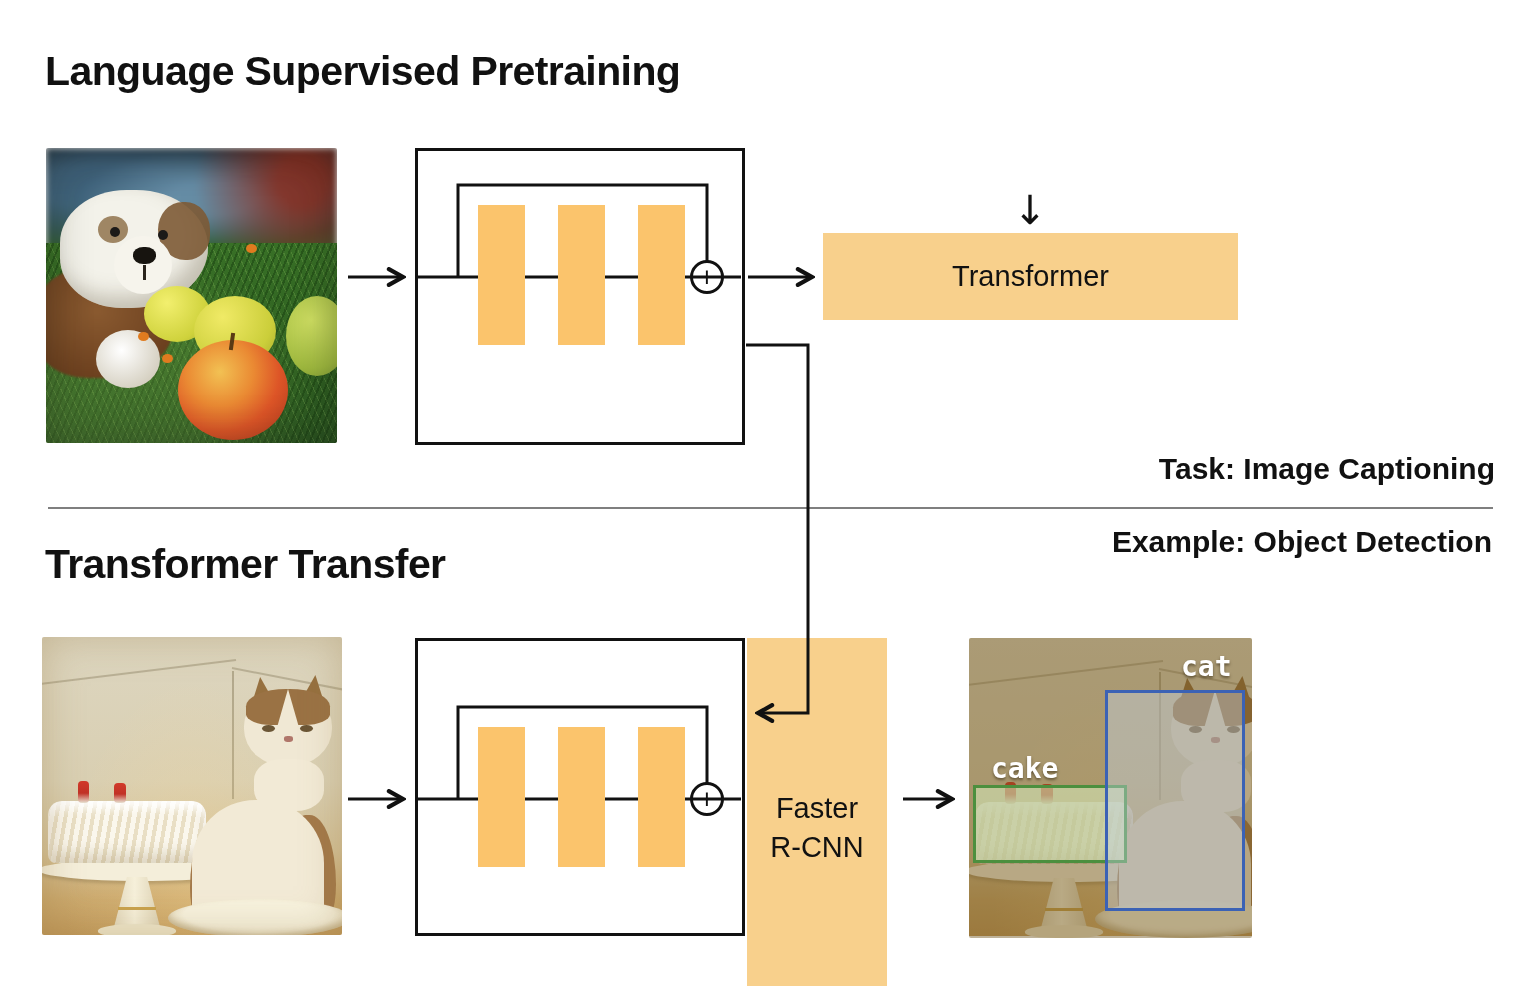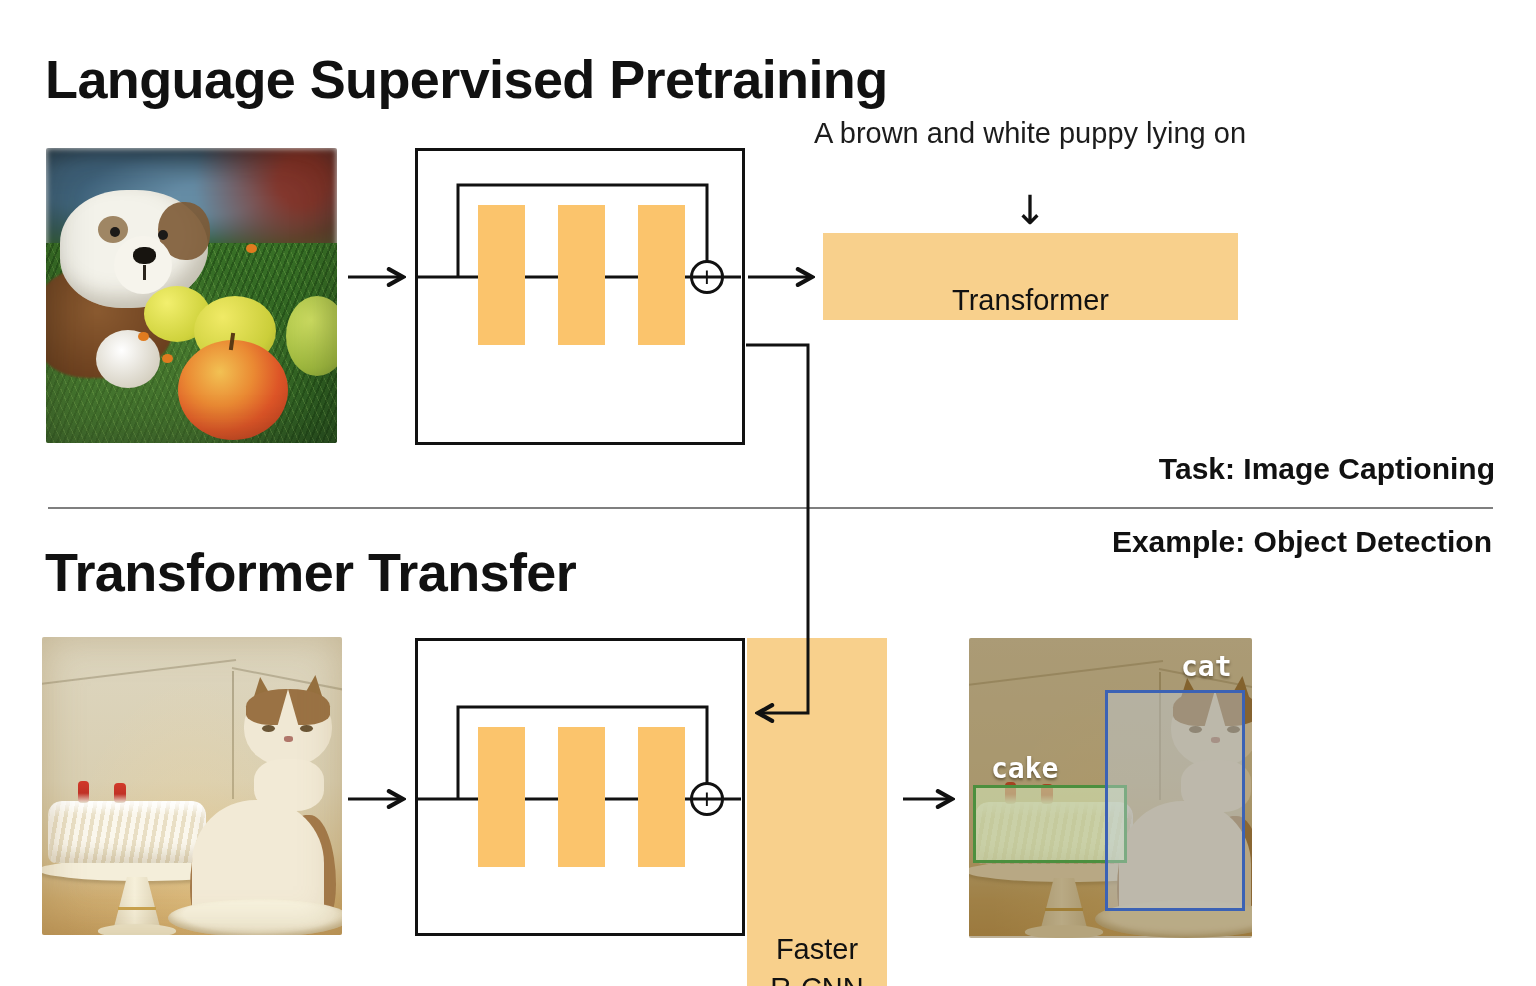--- a/index.html
+++ b/index.html
@@ -5,32 +5,32 @@
   :root{
     --bar:#fbc46c; --panel:#f8d08c; --line:#111111; --divider:#7f7f7f;
   }
   html,body{margin:0;padding:0;background:#ffffff;}
   .canvas{
     position:relative; width:1536px; height:986px; background:#fff;
     font-family:"Liberation Sans", sans-serif; color:#111; overflow:hidden;
   }
   .abs{position:absolute;}
   
-  .h-title{font-size:54px; font-weight:700; letter-spacing:-0.6px; white-space:nowrap;}
+  .h-title{font-size:41px; font-weight:700; letter-spacing:-0.6px; white-space:nowrap;}
   .side-label{font-size:30px; font-weight:700; white-space:nowrap;}
   .caption{width:500px; text-align:center; font-size:29px; line-height:38px; color:#1c1c1c;}
   .down-arrow{width:60px; text-align:center; font-size:40px; line-height:40px;
     font-family:"DejaVu Sans", sans-serif; color:#111;}
   .divider{height:2px; background:var(--divider);}
   
   .convbox{border:3px solid var(--line); background:transparent; box-sizing:border-box; z-index:2;}
   .bar{background:var(--bar); z-index:3;}
   .convnet-label{width:330px; text-align:center; font-size:29px; z-index:5;}
   .panel{background:var(--panel); display:flex; flex-direction:column;
-    align-items:center; justify-content:flex-end; z-index:0; box-sizing:border-box;}
+    align-items:center; justify-content:center; z-index:0; box-sizing:border-box;}
   .panel .pline{font-size:29px; line-height:39px; color:#111;}
   .wires{position:absolute; left:0; top:0; z-index:1;}
   
   .photo{position:absolute; overflow:hidden; z-index:2; border-radius:2px;}
   .photo *{position:absolute;}
   .vignette{left:0;top:0;right:0;bottom:0; box-shadow:inset 0 0 46px rgba(30,30,20,.30);}
   
   .dog-sky{left:0;top:0;right:0;height:112px;
     background:
       radial-gradient(circle at 88% 30%, rgba(140,45,30,.85) 0 9%, rgba(140,45,30,0) 40%),
@@ -153,21 +153,20 @@
 
   <div class="abs h-title" style="left:45px; top:48px;">Language Supervised Pretraining</div>
   <div class="abs h-title" style="left:45px; top:541px;">Transformer Transfer</div>
 
   <div class="abs side-label" style="right:41px; top:452px;">Task: Image Captioning</div>
   <div class="abs side-label" style="right:44px; top:525px;">Example: Object Detection</div>
 
   <div class="abs divider" style="left:48px; top:507px; width:1445px;"></div>
 
   <div class="abs caption" style="left:780px; top:114px;">
-    <div>A brown and white puppy lying on</div>
   </div>
   <div class="abs down-arrow" style="left:1000px; top:190px;">↓</div>
 
   <div class="photo" style="left:46px; top:148px; width:291px; height:295px;">
     <div class="dog-sky"></div>
     <div class="dog-grass"></div>
     <div class="dog-body"></div>
     <div class="dog-head"></div>
     <div class="dog-patch-r"></div>
     <div class="dog-patch-l"></div>

